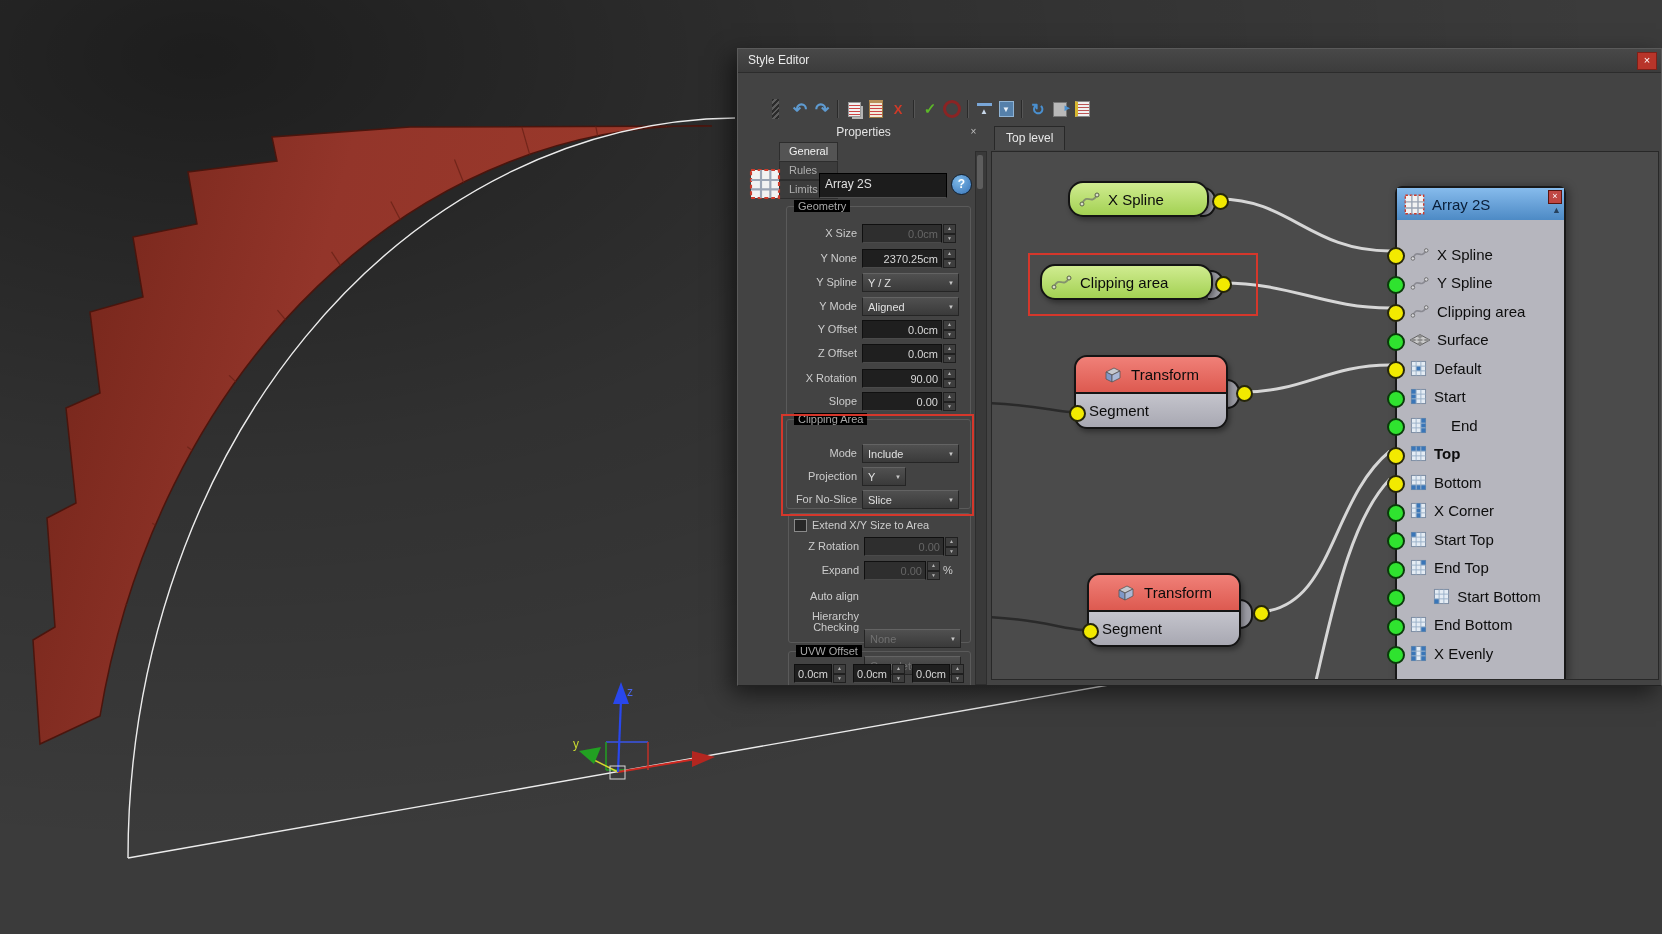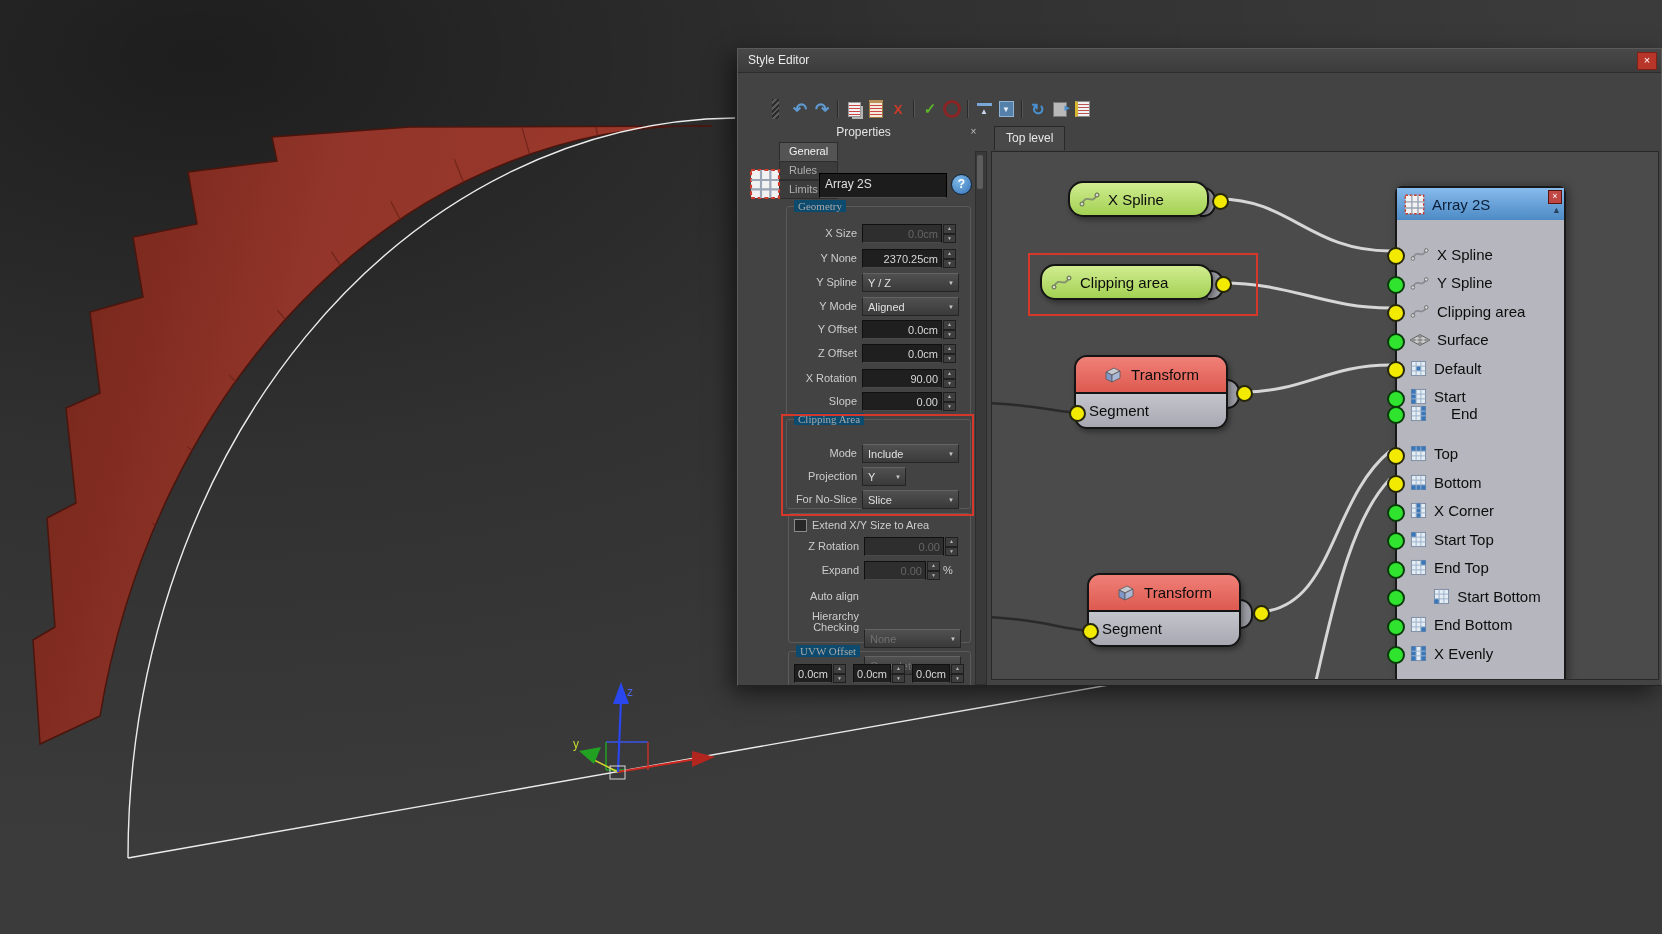--- a/index.html
+++ b/index.html
@@ -62,21 +62,21 @@
   .ptab{font-size:11px;color:#b0b0b0;background:#3c3c3c;border:1px solid #2d2d2d;
     padding:2px 9px 3px;margin-right:2px;}
   .ptab.active{background:#545454;color:#f2f2f2;border-bottom-color:#545454;}
   .name-icon{position:absolute;left:11px;top:46px;width:32px;height:32px;}
   .txtfield{position:absolute;left:81px;top:51px;width:116px;height:17px;background:#1c1c1c;
     border:1px solid #000;border-bottom-color:#4f4f4f;color:#e0e0e0;font-size:12px;padding:3px 5px;}
   .help-btn{position:absolute;left:213px;top:52px;width:19px;height:19px;border-radius:50%;
     background:radial-gradient(circle at 35% 30%,#7db9e8,#3773b8);border:1px solid #123;
     color:#fff;font-size:12px;font-weight:bold;text-align:center;line-height:19px;}
   .grp{position:absolute;border:1px solid #5a5a5a;border-radius:3px;}
-  .grp-legend{position:absolute;top:-7px;left:7px;background:#0c4a6e;color:#a8a8a8;font-size:11px;padding:0 4px;font-family:Liberation Serif, serif;}
+  .grp-legend{position:absolute;top:-7px;left:7px;background:#000000;color:#a8a8a8;font-size:11px;padding:0 4px;}
   .prow{position:absolute;left:0;right:0;height:20px;}
   .plabel{position:absolute;left:0;top:3px;width:70px;text-align:right;font-size:11px;color:#cccccc;}
   .plabel.two{top:-3px;line-height:11px;}
   .pctrl{position:absolute;left:75px;top:0;display:flex;align-items:stretch;height:19px;}
   .sval{width:80px;background:#1f1f1f;border:1px solid #101010;border-bottom-color:#4a4a4a;
     color:#d8d8d8;font-size:11px;text-align:right;padding:3px 3px 0 0;box-sizing:border-box;}
   .sbtns{width:13px;display:flex;flex-direction:column;margin-left:1px;}
   .sb{flex:1;background:#3e3e3e;border:1px solid #202020;color:#b5b5b5;font-size:5px;
     text-align:center;line-height:7px;}
   .drop{width:97px;height:19px;box-sizing:border-box;background:linear-gradient(#505050,#3a3a3a);
@@ -600,34 +600,34 @@
                 <svg width="17" height="17" viewBox="0 0 18 18">
                   <rect x="1.5" y="1.5" width="15" height="15" fill="#e4ecf4" stroke="#7a8aa0"></rect>
                   <rect x="1.5" y="1.5" width="5" height="5" fill="#3a76b8"></rect>
                   <rect x="1.5" y="6.5" width="5" height="5" fill="#3a76b8"></rect>
                   <rect x="1.5" y="11.5" width="5" height="5" fill="#3a76b8"></rect>
                   <path d="M1.5,6.5 H16.5 M1.5,11.5 H16.5 M6.5,1.5 V16.5 M11.5,1.5 V16.5" stroke="#9ab0c8" stroke-width="1" fill="none"></path>
                 </svg>
               </span>
               <span>Start</span>
             </div>
-            <div class="slot" style="top: 179px; gap: 24px;">
+            <div class="slot" style="top: 191px; gap: 24px;">
               <span class="slot-pin green" style="top: 7px;"></span>
               <span class="sicon">
                 <svg width="17" height="17" viewBox="0 0 18 18">
                   <rect x="1.5" y="1.5" width="15" height="15" fill="#e4ecf4" stroke="#7a8aa0"></rect>
                   <rect x="11.5" y="1.5" width="5" height="5" fill="#3a76b8"></rect>
                   <rect x="11.5" y="6.5" width="5" height="5" fill="#3a76b8"></rect>
                   <rect x="11.5" y="11.5" width="5" height="5" fill="#3a76b8"></rect>
                   <path d="M1.5,6.5 H16.5 M1.5,11.5 H16.5 M6.5,1.5 V16.5 M11.5,1.5 V16.5" stroke="#9ab0c8" stroke-width="1" fill="none"></path>
                 </svg>
               </span>
               <span>End</span>
             </div>
-            <div class="slot" style="top: 219.5px;">
+            <div class="slot" style="top: 219.5px; font-weight: bold;">
               <span class="slot-pin yellow" style="top: 7px;"></span>
               <span class="sicon">
                 <svg width="17" height="17" viewBox="0 0 18 18">
                   <rect x="1.5" y="1.5" width="15" height="15" fill="#e4ecf4" stroke="#7a8aa0"></rect>
                   <rect x="1.5" y="1.5" width="5" height="5" fill="#3a76b8"></rect>
                   <rect x="6.5" y="1.5" width="5" height="5" fill="#3a76b8"></rect>
                   <rect x="11.5" y="1.5" width="5" height="5" fill="#3a76b8"></rect>
                   <path d="M1.5,6.5 H16.5 M1.5,11.5 H16.5 M6.5,1.5 V16.5 M11.5,1.5 V16.5" stroke="#9ab0c8" stroke-width="1" fill="none"></path>
                 </svg>
               </span>

